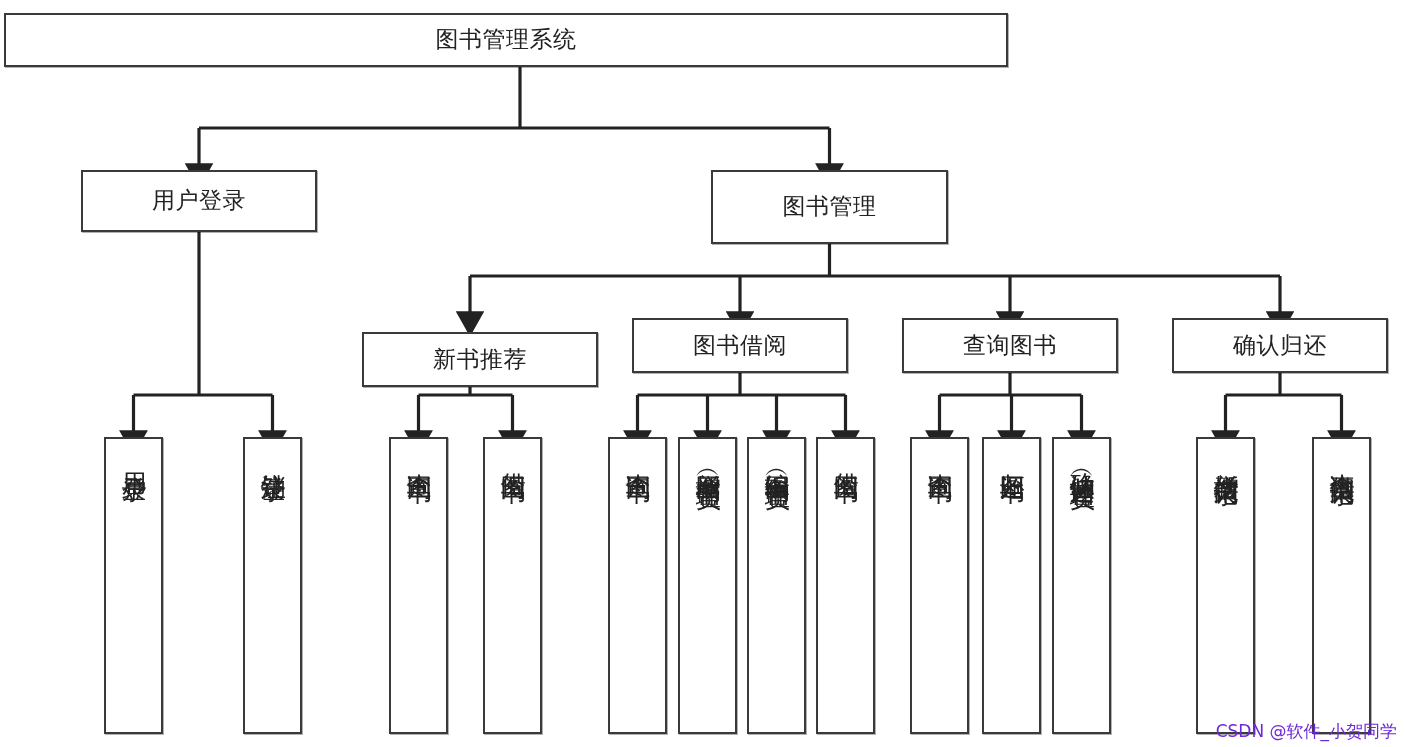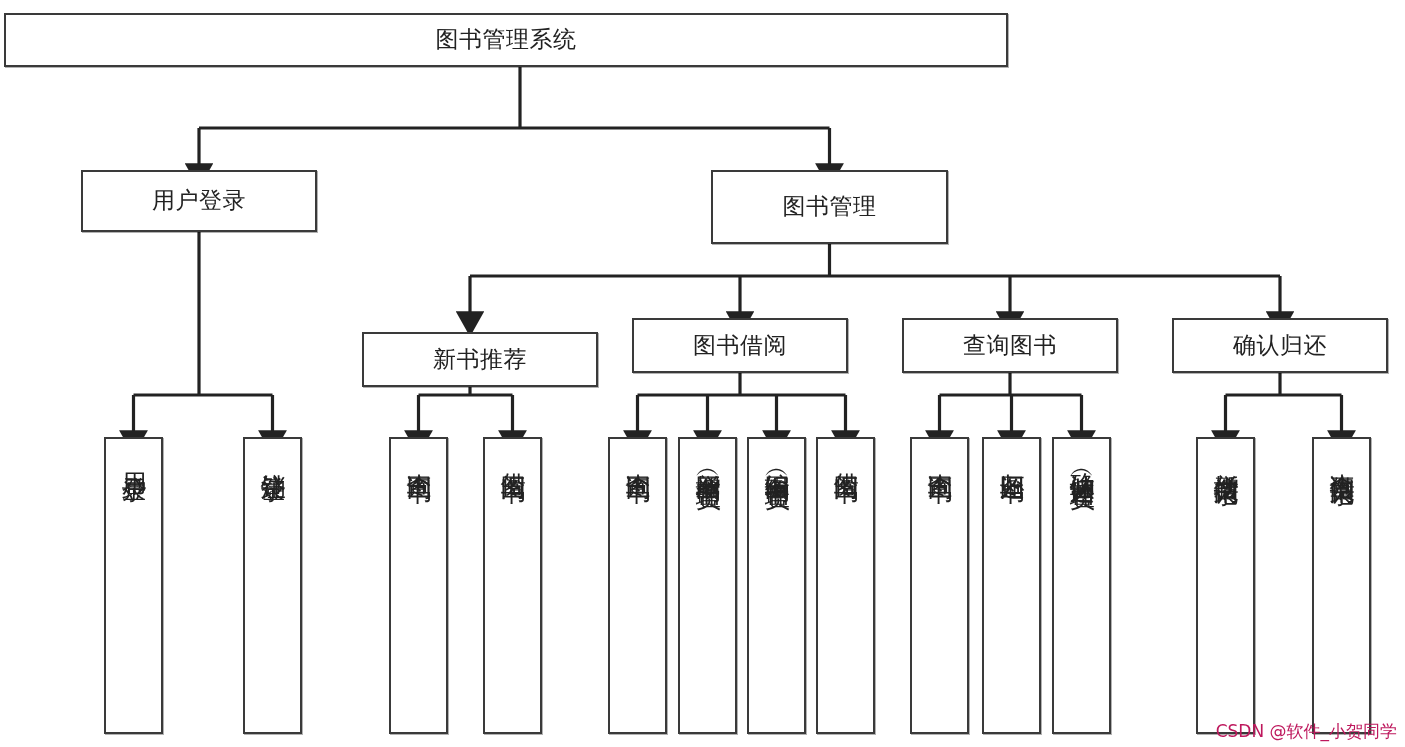--- a/index.html
+++ b/index.html
@@ -57,21 +57,21 @@
     font-size: 25px;
     line-height: 1.05;
     letter-spacing: 2px;
     white-space: nowrap;
   }
   #watermark {
     position: absolute;
     right: 8px;
     bottom: 4px;
     font-size: 17px;
-    color: #be185d;
+    color: #6d28d9;
     font-family: "DejaVu Sans", "Liberation Sans", sans-serif;
     white-space: nowrap;
     pointer-events: none;
   }
 </style>
 </head>
 <body>
 
 <div id="canvas">
 

